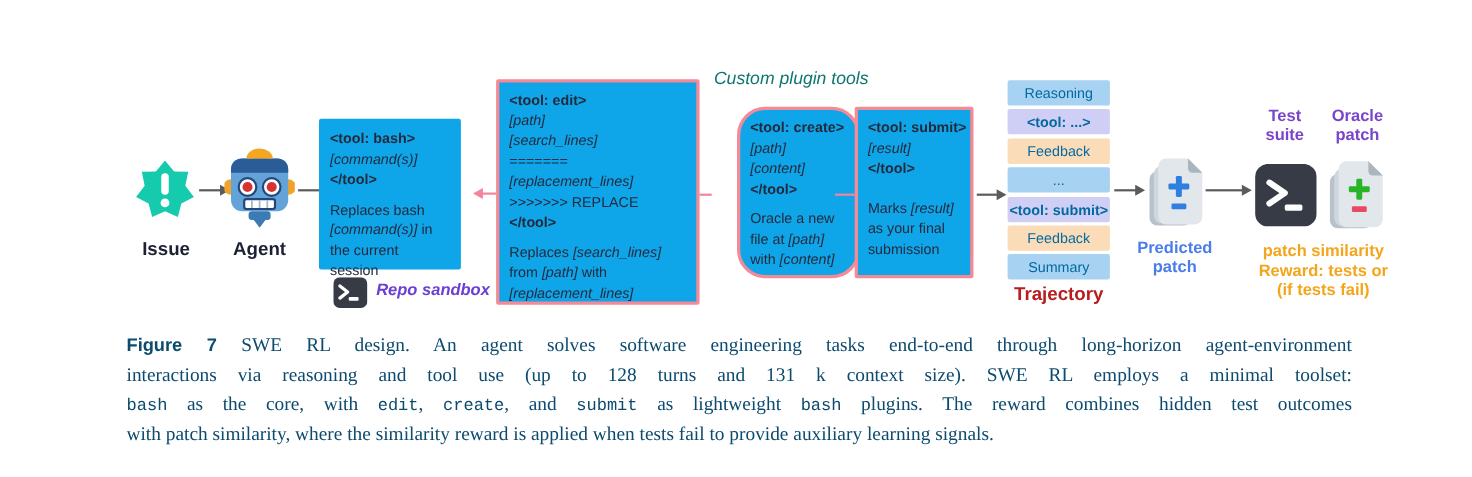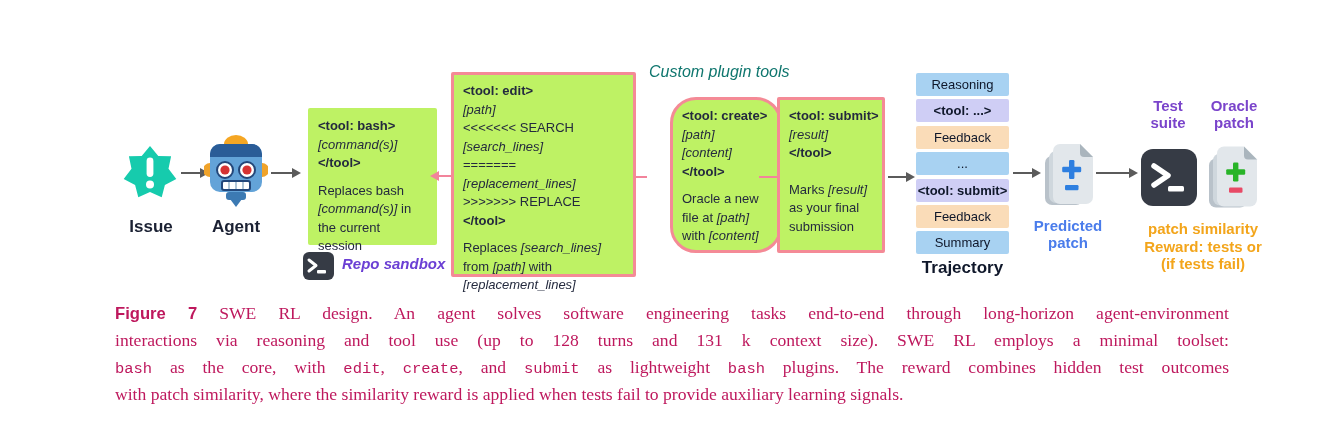--- a/index.html
+++ b/index.html
@@ -1,21 +1,21 @@
 <!DOCTYPE html>
 <html><head>
 <meta charset="utf-8">
 <style>
   html,body{margin:0;padding:0;background:#fff;}
   .canvas{position:relative;width:1338px;height:434px;background:#ffffff;overflow:hidden;
           font-family:"Liberation Sans",sans-serif;color:#242a3e;}
   .abs{position:absolute;}
 
   
-  .lavbox{position:absolute;background:#bef264;border-radius:2px;box-sizing:border-box;
+  .lavbox{position:absolute;background:#0ea5e9;border-radius:2px;box-sizing:border-box;
           padding:9px 10px;font-size:13px;line-height:18.5px;color:#242a3e;}
   .pinkborder{border:3px solid #f48a96;padding:7px 9px;}
   .tl{min-height:18.5px;white-space:nowrap;}
   .tl.wrap{white-space:normal;}
   .tl.spc{min-height:9px;height:9px;}
   .bld{font-weight:700;}
   .it{font-style:italic;}
 
   
   .arr{position:absolute;height:2.4px;background:#5b5b5b;}
@@ -23,37 +23,37 @@
               border-left:9px solid #5b5b5b;border-top:5.3px solid transparent;border-bottom:5.3px solid transparent;}
   .parrl{position:absolute;height:2.4px;background:#f2849b;}
   .parrl::before{content:"";position:absolute;left:-8px;top:-4.1px;width:0;height:0;
               border-right:9px solid #f2849b;border-top:5.3px solid transparent;border-bottom:5.3px solid transparent;}
   .pline{position:absolute;height:2.4px;background:#f2849b;}
 
   
   .biglabel{position:absolute;font-weight:700;font-size:17px;text-align:center;color:#1b2133;}
   .custom-label{position:absolute;font-style:italic;font-weight:400;font-size:16px;color:#0f766e;}
   .sandbox-label{position:absolute;font-style:italic;font-weight:700;font-size:15px;color:#6b3fd4;}
-  .stack-label{position:absolute;text-align:center;font-weight:700;font-size:17px;color:#0f172a;}
+  .stack-label{position:absolute;text-align:center;font-weight:700;font-size:17px;color:#b91c1c;}
   .mini-label{position:absolute;text-align:center;font-weight:700;font-size:15px;line-height:16.5px;}
   .purple-t{color:#7a44cb;text-align:center;}
   .blue-t{color:#4a7ceb;}
   .orange-t{color:#f3a51b;line-height:17.5px;}
 
   
   .trajwrap{position:absolute;left:916px;top:73px;width:93px;}
   .trow{height:23px;margin-bottom:3.4px;border-radius:2px;display:flex;align-items:center;
-        justify-content:center;font-size:13px;color:#0f172a;}
+        justify-content:center;font-size:13px;color:#0369a1;}
   .trow.blue{background:#a8d2f2;}
   .trow.purple{background:#cfcef5;}
   .trow.orange{background:#fadcb8;}
 
   
   .caption{position:absolute;left:115px;top:303px;width:1114px;
-           font-family:"Liberation Serif",serif;font-size:17.6px;color:#be185d;}
+           font-family:"Liberation Serif",serif;font-size:17.6px;color:#0c4a6e;}
   .cap-line{height:27px;white-space:nowrap;}
   .cap-line.just{white-space:normal;text-align:justify;text-align-last:justify;}
   .f-fb{font-family:"Liberation Sans",sans-serif;font-weight:700;font-size:16.6px;}
   .f-s{font-family:"Liberation Serif",serif;}
   .f-m{font-family:"Liberation Mono",monospace;font-size:0.88em;}
 </style>
 </head>
 <body>
 
 <div class="canvas">
@@ -82,41 +82,40 @@
     <line x1="25" y1="48" x2="25" y2="55" stroke="#9fb9cf" stroke-width="1.6"></line>
     <line x1="32" y1="48" x2="32" y2="55" stroke="#9fb9cf" stroke-width="1.6"></line>
     <line x1="39" y1="48" x2="39" y2="55" stroke="#9fb9cf" stroke-width="1.6"></line>
     <rect x="22" y="58" width="20" height="8" rx="3" fill="#3c7ab3"></rect>
     <path d="M26 65 L38 65 L32 73 Z" fill="#3c7ab3"></path>
   </svg>
   <div class="biglabel" style="left:199px;top:217px;width:74px;">Agent</div>
 
   <div class="arr" style="left:271px;top:172px;width:22px;"></div>
 
-  <div class="lavbox" style="left:308px;top:108px;width:129px;height:137px;">
+  <div class="lavbox" style="left:290px;top:108px;width:129px;height:137px;">
       <div class="tl bld"><span>&lt;tool: bash&gt;</span></div>
       <div class="tl"><span class="it">[command(s)]</span></div>
       <div class="tl bld"><span>&lt;/tool&gt;</span></div>
       <div class="tl spc"></div>
       <div class="tl wrap"><span>Replaces bash </span><span class="it">[command(s)]</span><span> in the current session</span></div>
     </div>
 
   <svg class="abs" style="left:303px;top:252px;" width="31" height="28" viewBox="0 0 31 28">
     <rect x="0" y="0" width="31" height="28" rx="6" fill="#363b45"></rect>
     <path d="M6 8 L13 13.5 L6 19" stroke="#ffffff" stroke-width="3" fill="none" stroke-linecap="round" stroke-linejoin="round"></path>
     <rect x="14" y="18" width="9" height="3.4" rx="1" fill="#ffffff"></rect>
   </svg>
   <div class="sandbox-label" style="left:342px;top:255px;">Repo sandbox</div>
 
   <div class="parrl" style="left:438px;top:175px;width:13px;"></div>
 
   <div class="lavbox pinkborder" style="left:451px;top:72px;width:185px;height:205px;">
       <div class="tl bld"><span>&lt;tool: edit&gt;</span></div>
       <div class="tl"><span class="it">[path]</span></div>
-      <div class="tl"><span>&lt;&lt;&lt;&lt;&lt;&lt;&lt; SEARCH</span></div>
       <div class="tl"><span class="it">[search_lines]</span></div>
       <div class="tl"><span>=======</span></div>
       <div class="tl"><span class="it">[replacement_lines]</span></div>
       <div class="tl"><span>&gt;&gt;&gt;&gt;&gt;&gt;&gt; REPLACE</span></div>
       <div class="tl bld"><span>&lt;/tool&gt;</span></div>
       <div class="tl spc"></div>
       <div class="tl wrap"><span>Replaces </span><span class="it">[search_lines]</span><span> from </span><span class="it">[path]</span><span> with </span><span class="it">[replacement_lines]</span></div>
     </div>
 
   <div class="custom-label" style="left:649px;top:63px;">Custom plugin tools</div>

